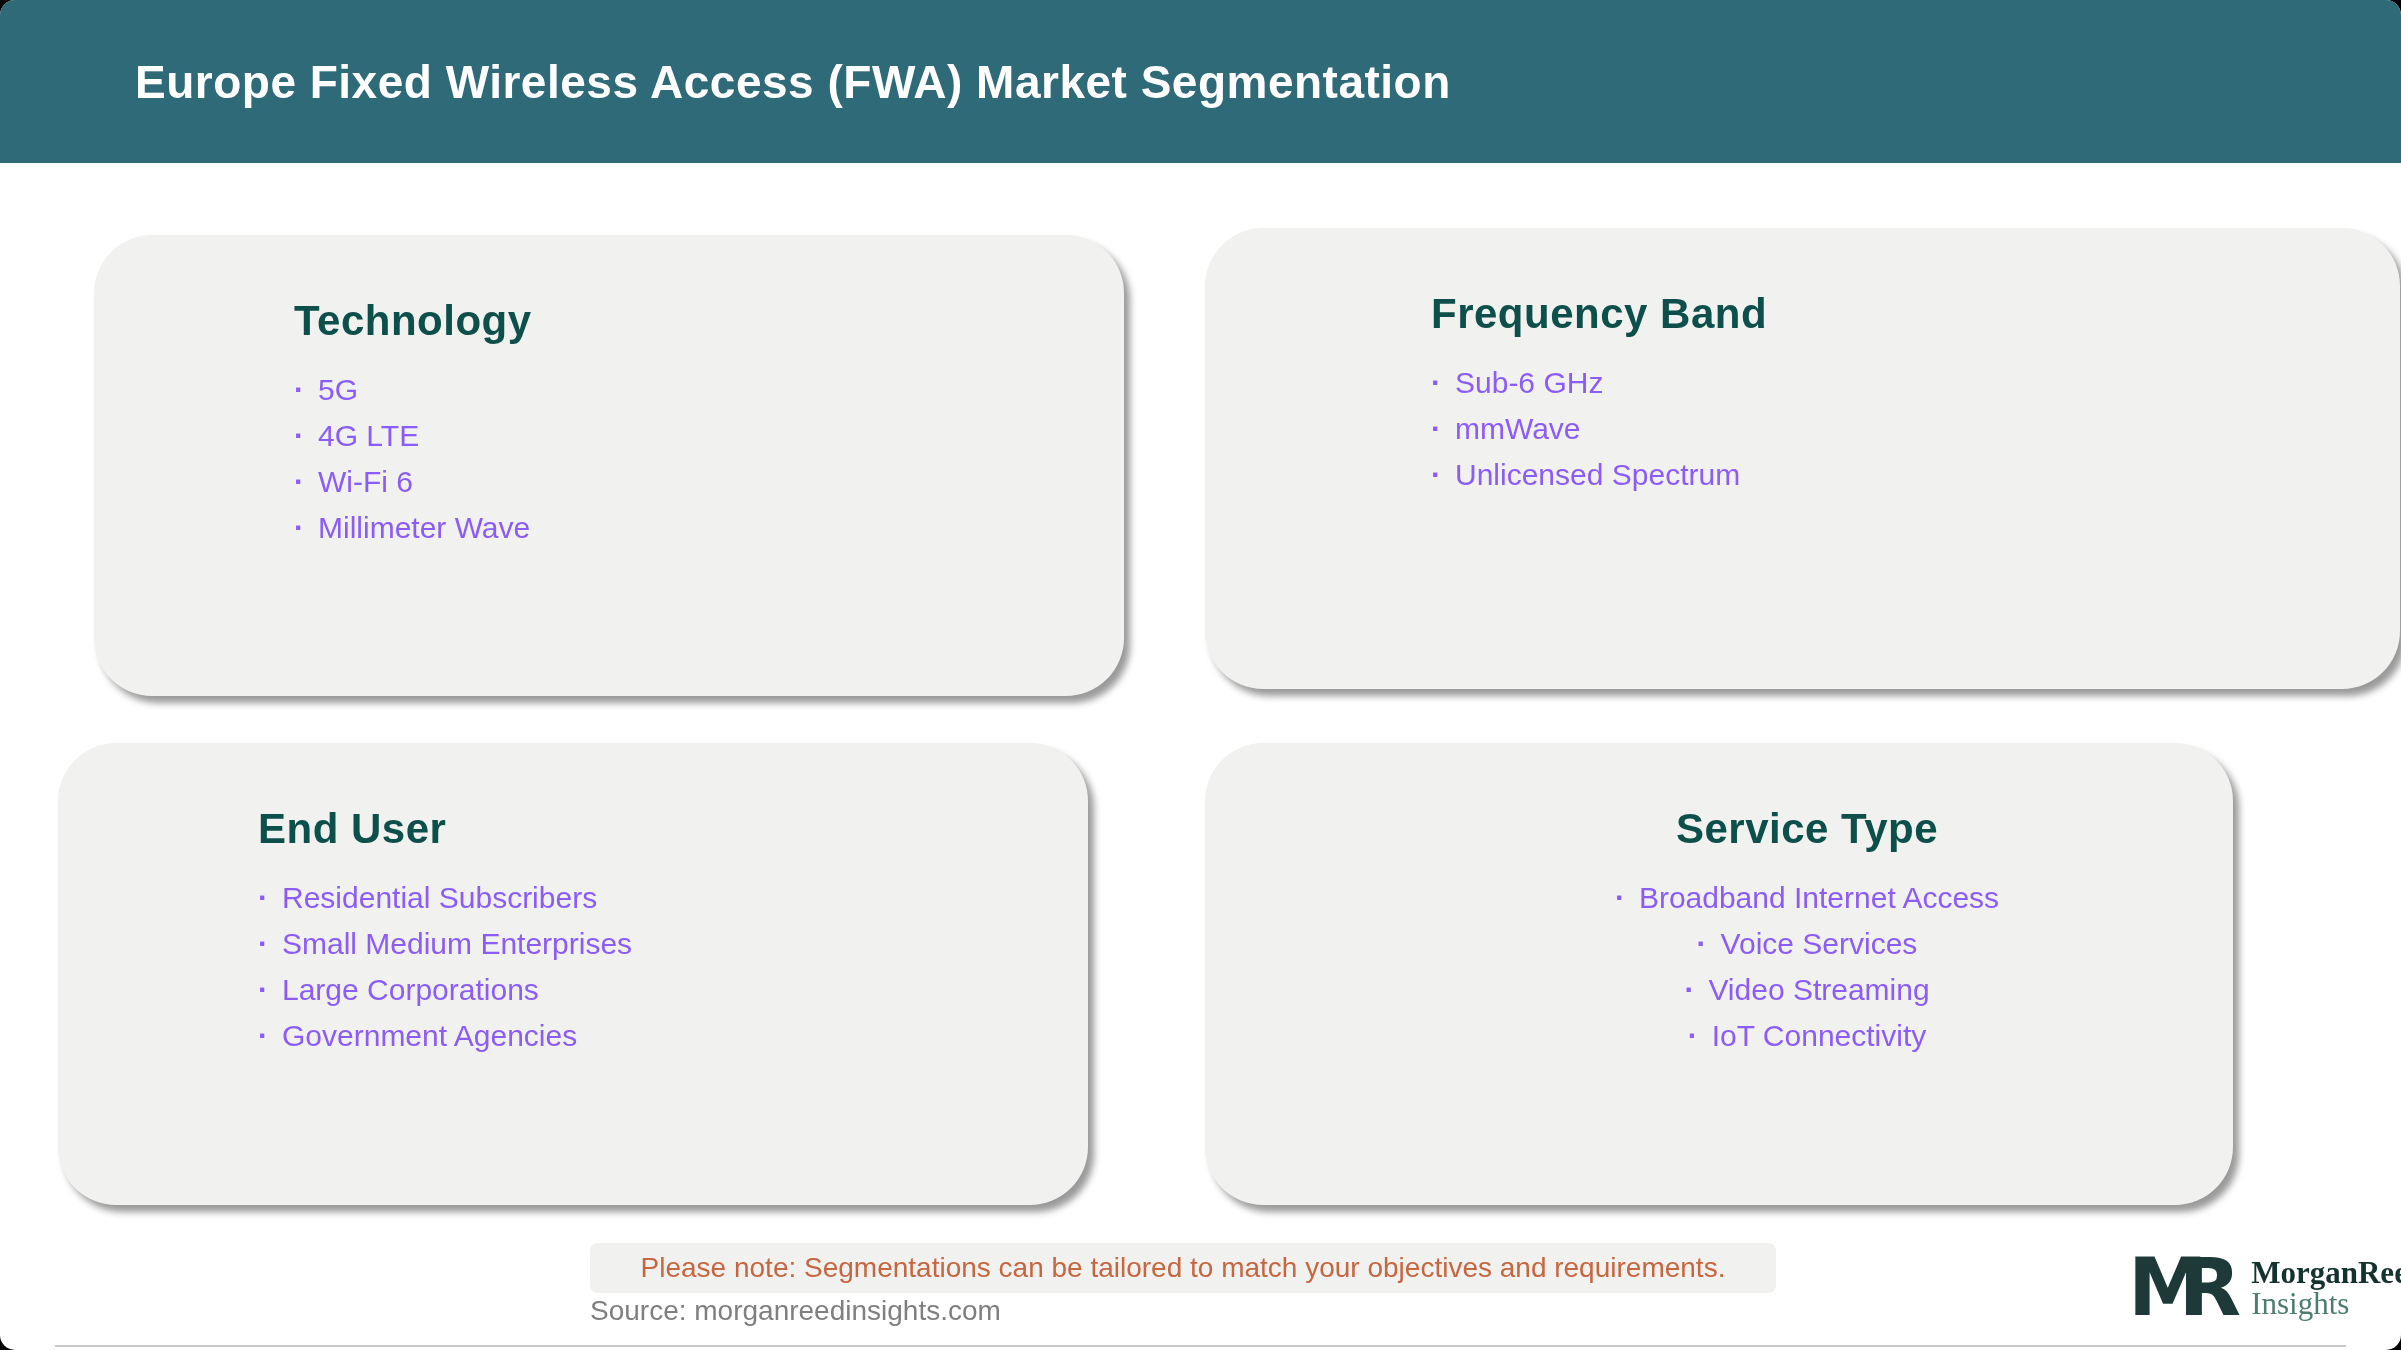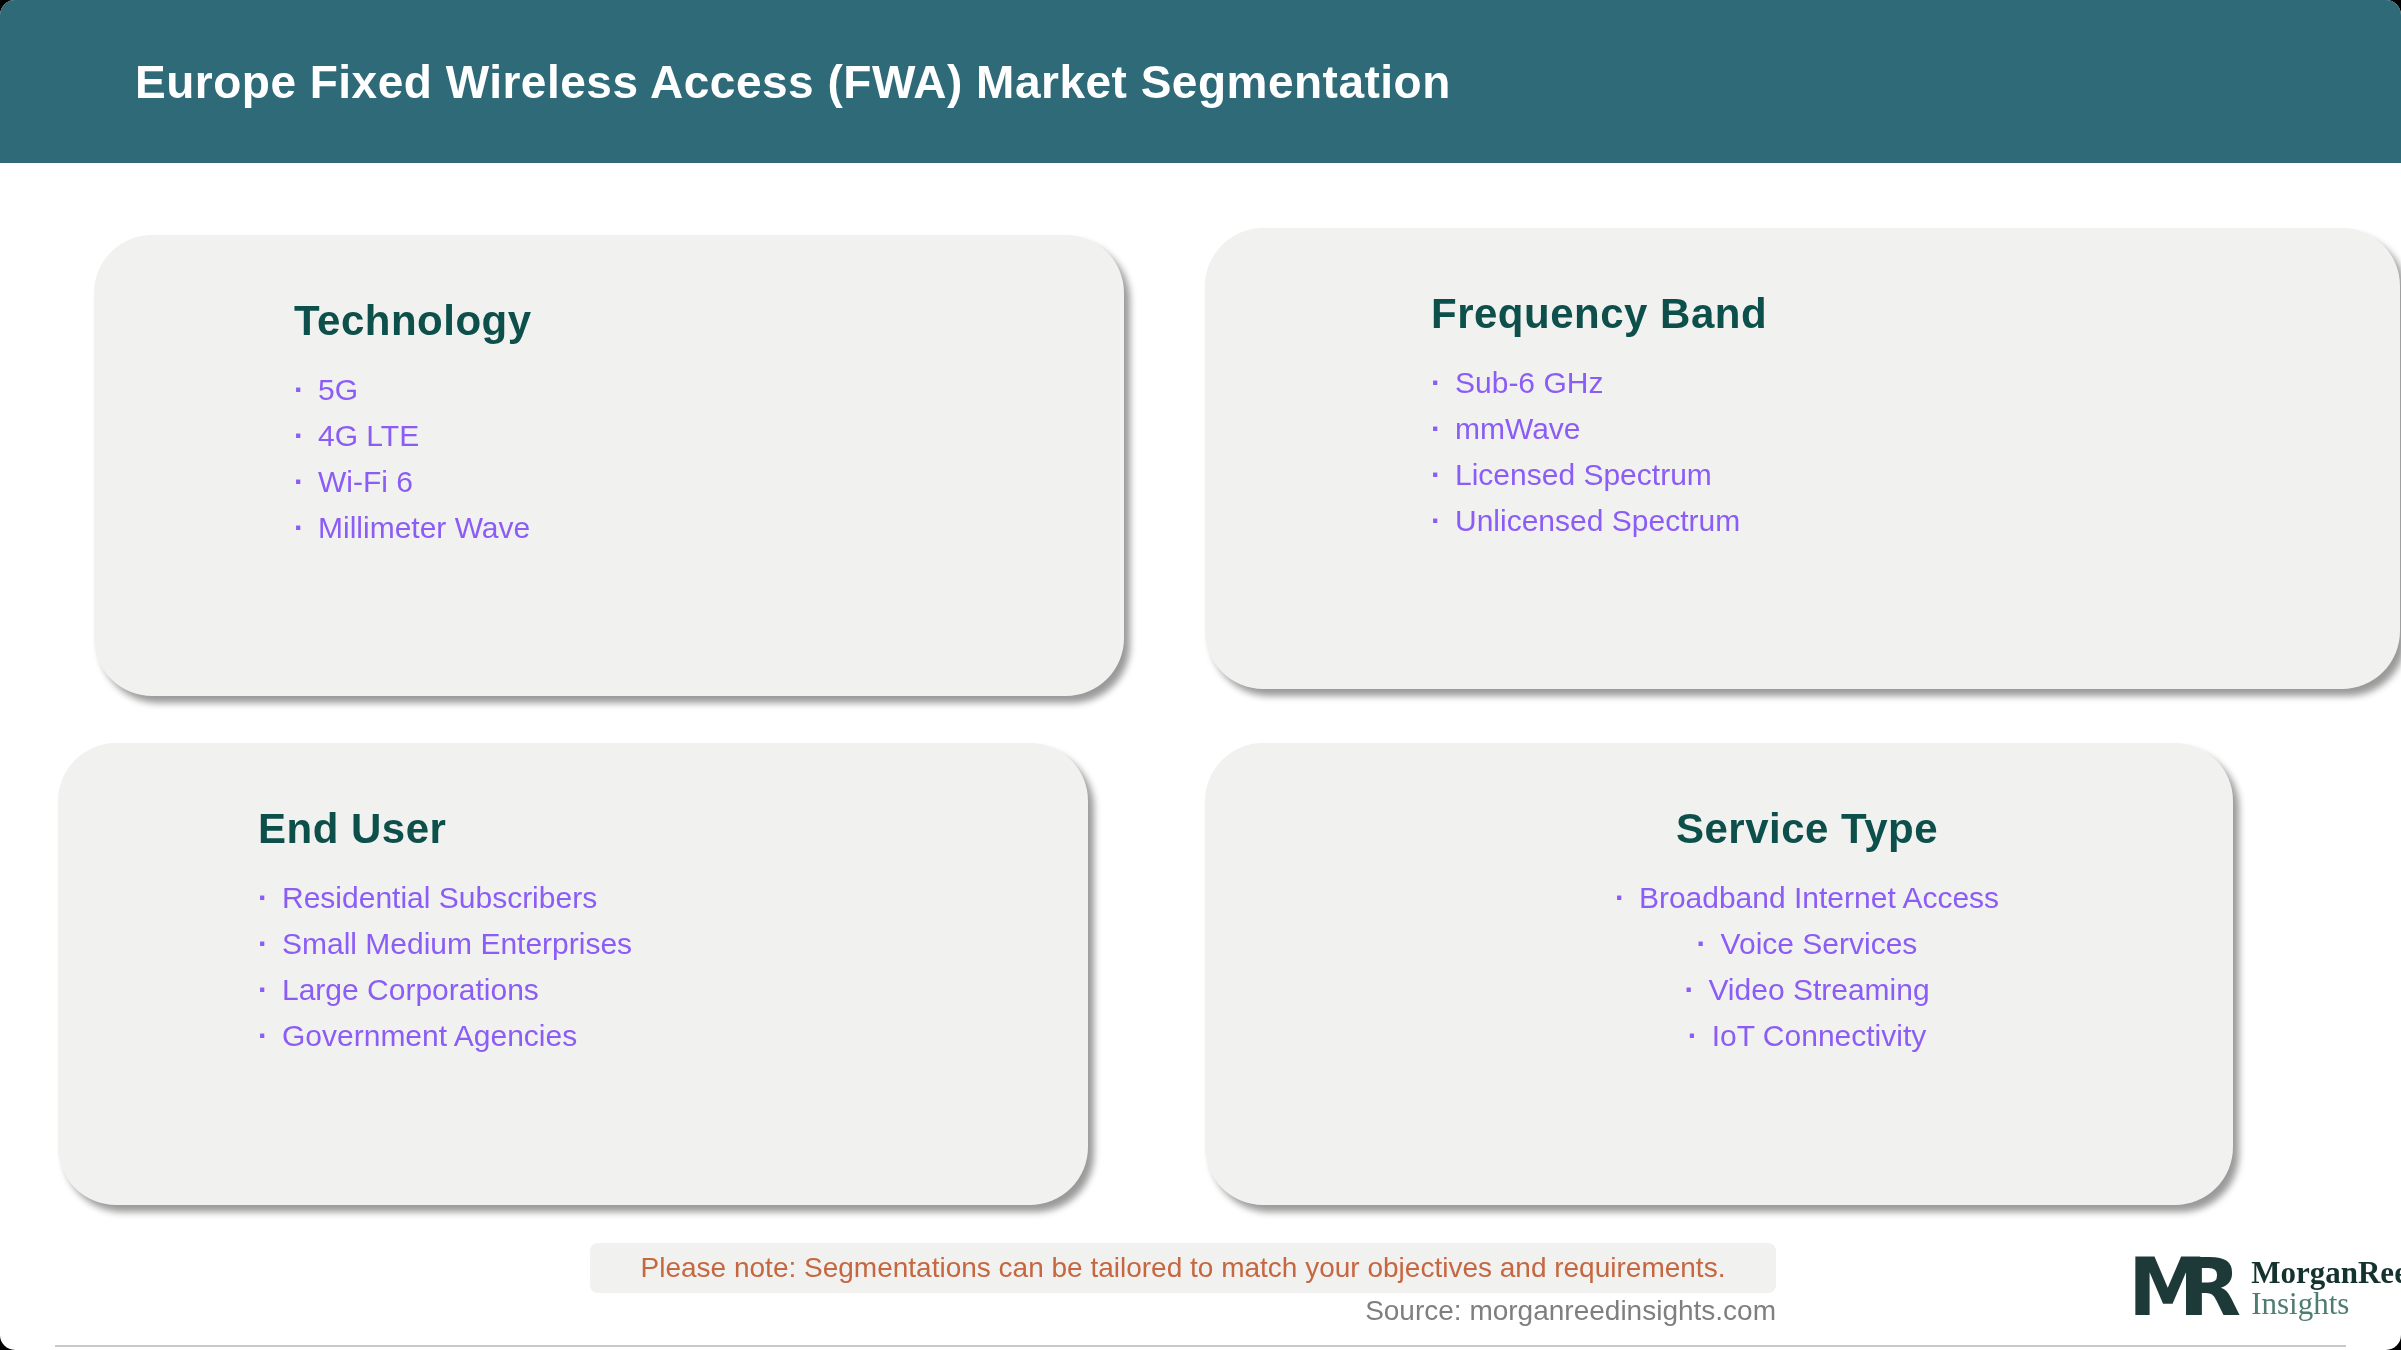--- a/index.html
+++ b/index.html
@@ -91,21 +91,21 @@
   .note-text {
     color: #c56740;
     font-size: 28px;
     white-space: nowrap;
   }
   .source-text {
     position: absolute;
     left: 590px;
     width: 1186px;
     top: 1295px;
-    text-align: right;
+    text-align: left;
     color: #7f7f7f;
     font-size: 28px;
   }
   .logo {
     position: absolute;
     left: 2128px;
     top: 1252px;
     display: flex;
     align-items: center;
   }
@@ -170,21 +170,20 @@
         </ul>
       </div>
     </div>
 
     <div class="card card2">
       <div class="card-inner pad-r">
         <h2 class="card-title">Frequency Band</h2>
         <ul class="card-list">
           <li><span class="dot">·</span><span>Sub-6 GHz</span></li>
           <li><span class="dot">·</span><span>mmWave</span></li>
-          <li><span class="dot">·</span><span>Licensed Spectrum</span></li>
           <li><span class="dot">·</span><span>Unlicensed Spectrum</span></li>
         </ul>
       </div>
     </div>
 
     <div class="card card3">
       <div class="card-inner">
         <h2 class="card-title">End User</h2>
         <ul class="card-list">
           <li><span class="dot">·</span><span>Residential Subscribers</span></li>

